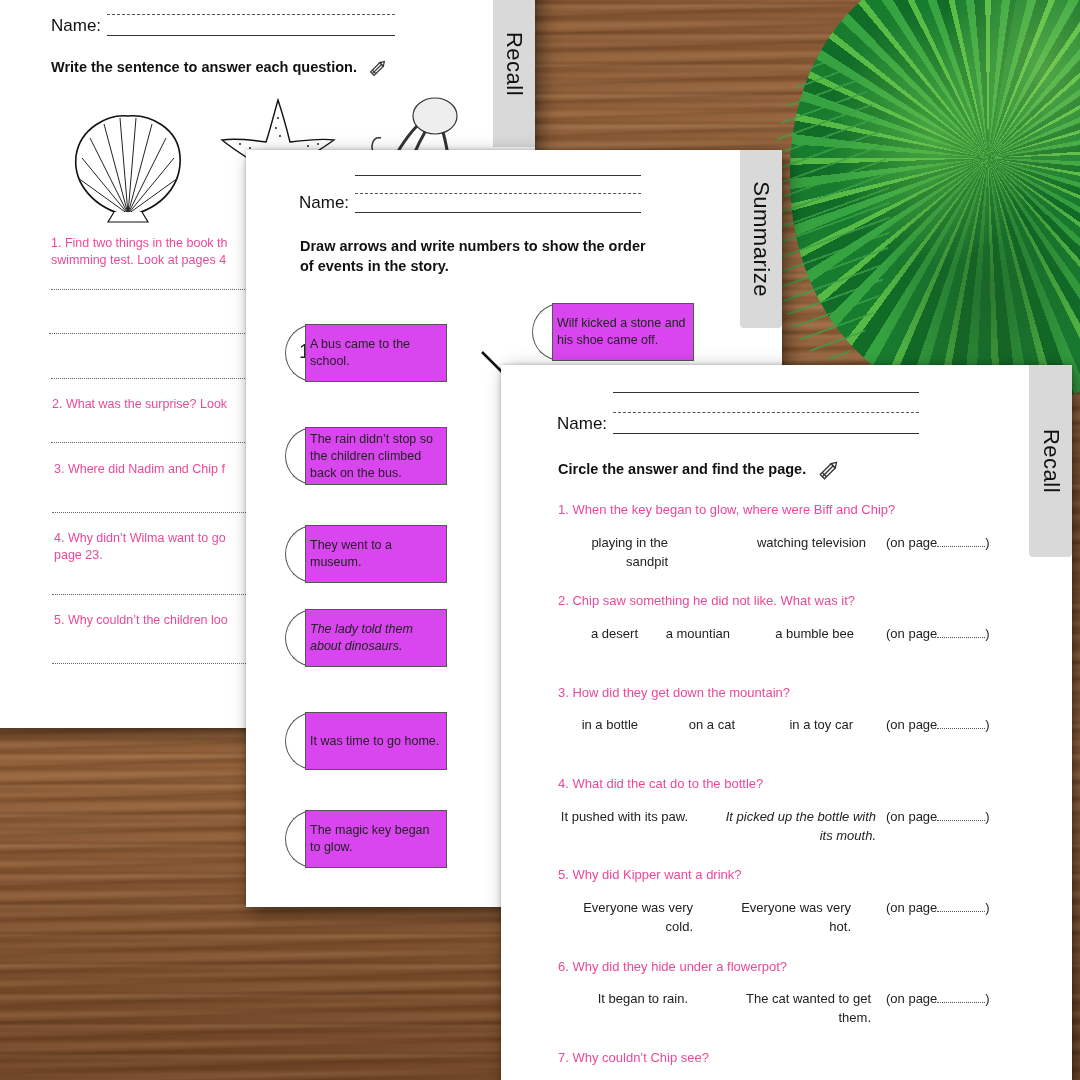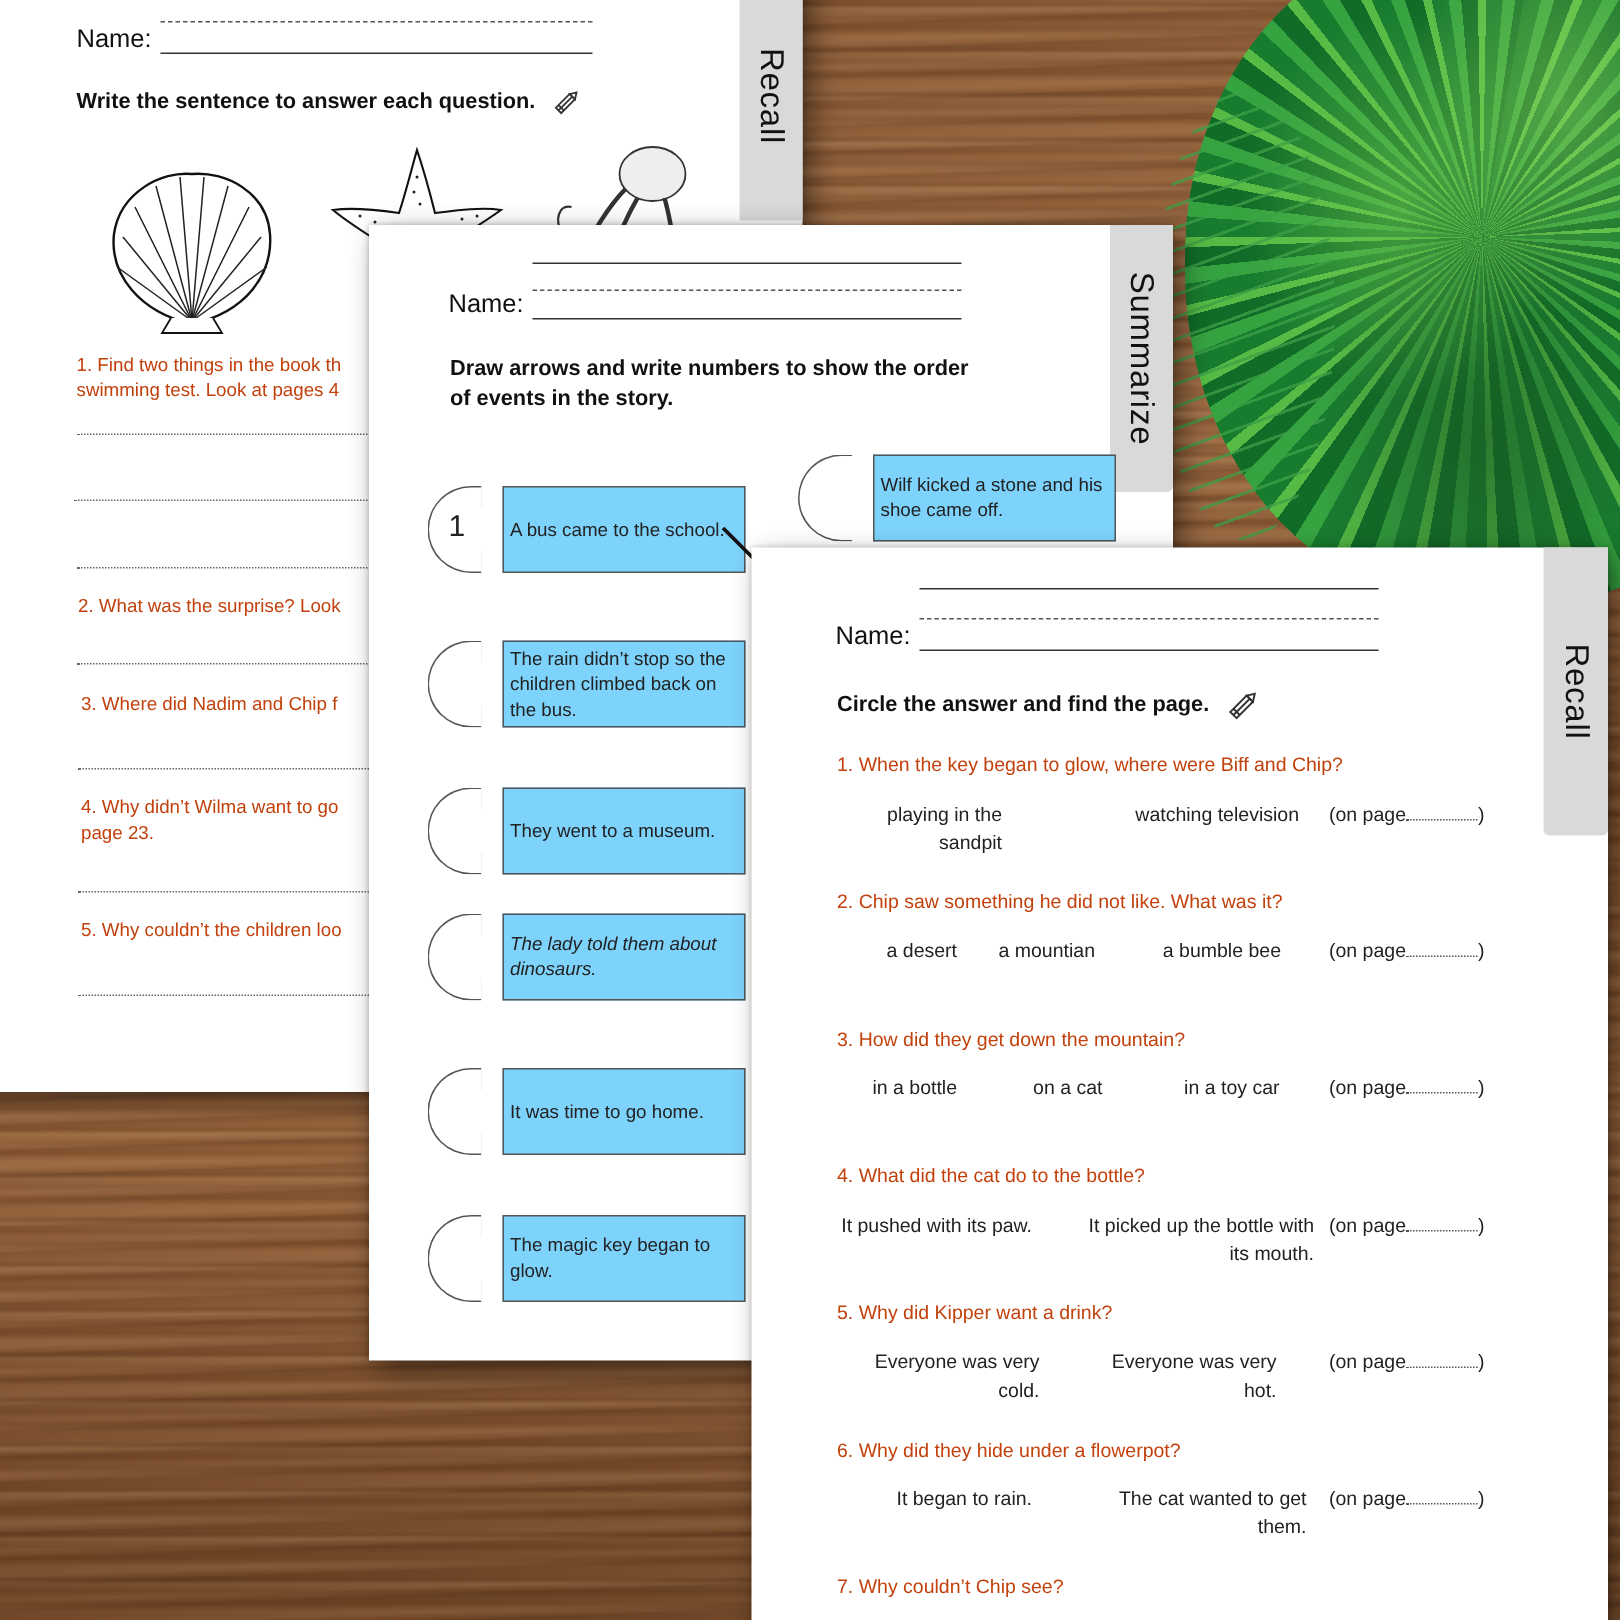--- a/index.html
+++ b/index.html
@@ -53,33 +53,33 @@
 
   .name-row { position: absolute; display: flex; align-items: flex-end; }
   .name-label { font-size: 17px; color: #111; }
   .name-lines { position: relative; margin-left: 6px; }
   .line-solid { border-bottom: 1.5px solid #333; }
   .line-dash { border-bottom: 1px dashed #555; }
 
   .instr { position: absolute; font-weight: bold; font-size: 14.5px; color: #111; line-height: 20px; }
   .pencil { display: inline-block; vertical-align: middle; margin-left: 6px; }
 
-  .q { position: absolute; font-size: 12.5px; line-height: 17px; color: #c2410c; white-space: nowrap; }
+  .q { position: absolute; font-size: 12.5px; line-height: 17px; color: #ec4899; white-space: nowrap; }
   .dots { position: absolute; border-bottom: 1px dotted #666; }
 
   
   .order-card { position: absolute; width: 196px; height: 58px; }
   .order-cap {
     position: absolute; left: 0; top: 0; width: 36px; height: 58px;
     border: 1px solid #555; border-right: none; border-radius: 29px 0 0 29px; background: #fff;
   }
   .order-num { position: absolute; left: 14px; top: 16px; font-size: 20px; color: #222; }
   .order-body {
-    position: absolute; left: 50px; top: 0; width: 162px; height: 58px;
-    border: 1px solid #555; background: #7dd3fc;
+    position: absolute; left: 20px; top: 0; width: 142px; height: 58px;
+    border: 1px solid #555; background: #d946ef;
     display: flex; align-items: center; padding: 0 4px;
     font-size: 12.5px; line-height: 17px; color: #222;
   }
 
   .mc-row { position: absolute; left: 57px; font-size: 13px; line-height: 19px; color: #222; }
   .mc-opt { position: absolute; white-space: normal; text-align: right; }
   .onpage { position: absolute; white-space: nowrap; }
   .onpage .blank { display: inline-block; width: 48px; border-bottom: 1px dotted #555; height: 12px; vertical-align: baseline; }
 </style>
 </head>
@@ -292,21 +292,21 @@
   <div class="mc-row" style="top:350px; left:57px;">
     <div class="mc-opt" style="left:0; width:80px;">in a bottle</div>
     <div class="mc-opt" style="left:97px; width:80px;">on a cat</div>
     <div class="mc-opt" style="left:205px; width:90px;">in a toy car</div>
     <div class="onpage" style="left:328px;"><span>(on page</span><span class="blank"></span><span>)</span></div>
   </div>
 
   <div class="q" style="left:57px; top:410px; font-size:13px;">4. What did the cat do to the bottle?</div>
   <div class="mc-row" style="top:442px; left:57px;">
     <div class="mc-opt" style="left:0; width:130px;">It pushed with its paw.</div>
-    <div class="mc-opt" style="left:158px; width:160px;">It picked up the bottle with its mouth.</div>
+    <div class="mc-opt" style="left:158px; width:160px;font-style:italic;">It picked up the bottle with its mouth.</div>
     <div class="onpage" style="left:328px;"><span>(on page</span><span class="blank"></span><span>)</span></div>
   </div>
 
   <div class="q" style="left:57px; top:501px; font-size:13px;">5. Why did Kipper want a drink?</div>
   <div class="mc-row" style="top:533px; left:57px;">
     <div class="mc-opt" style="left:0; width:135px;">Everyone was very cold.</div>
     <div class="mc-opt" style="left:158px; width:135px;">Everyone was very hot.</div>
     <div class="onpage" style="left:328px;"><span>(on page</span><span class="blank"></span><span>)</span></div>
   </div>
 

